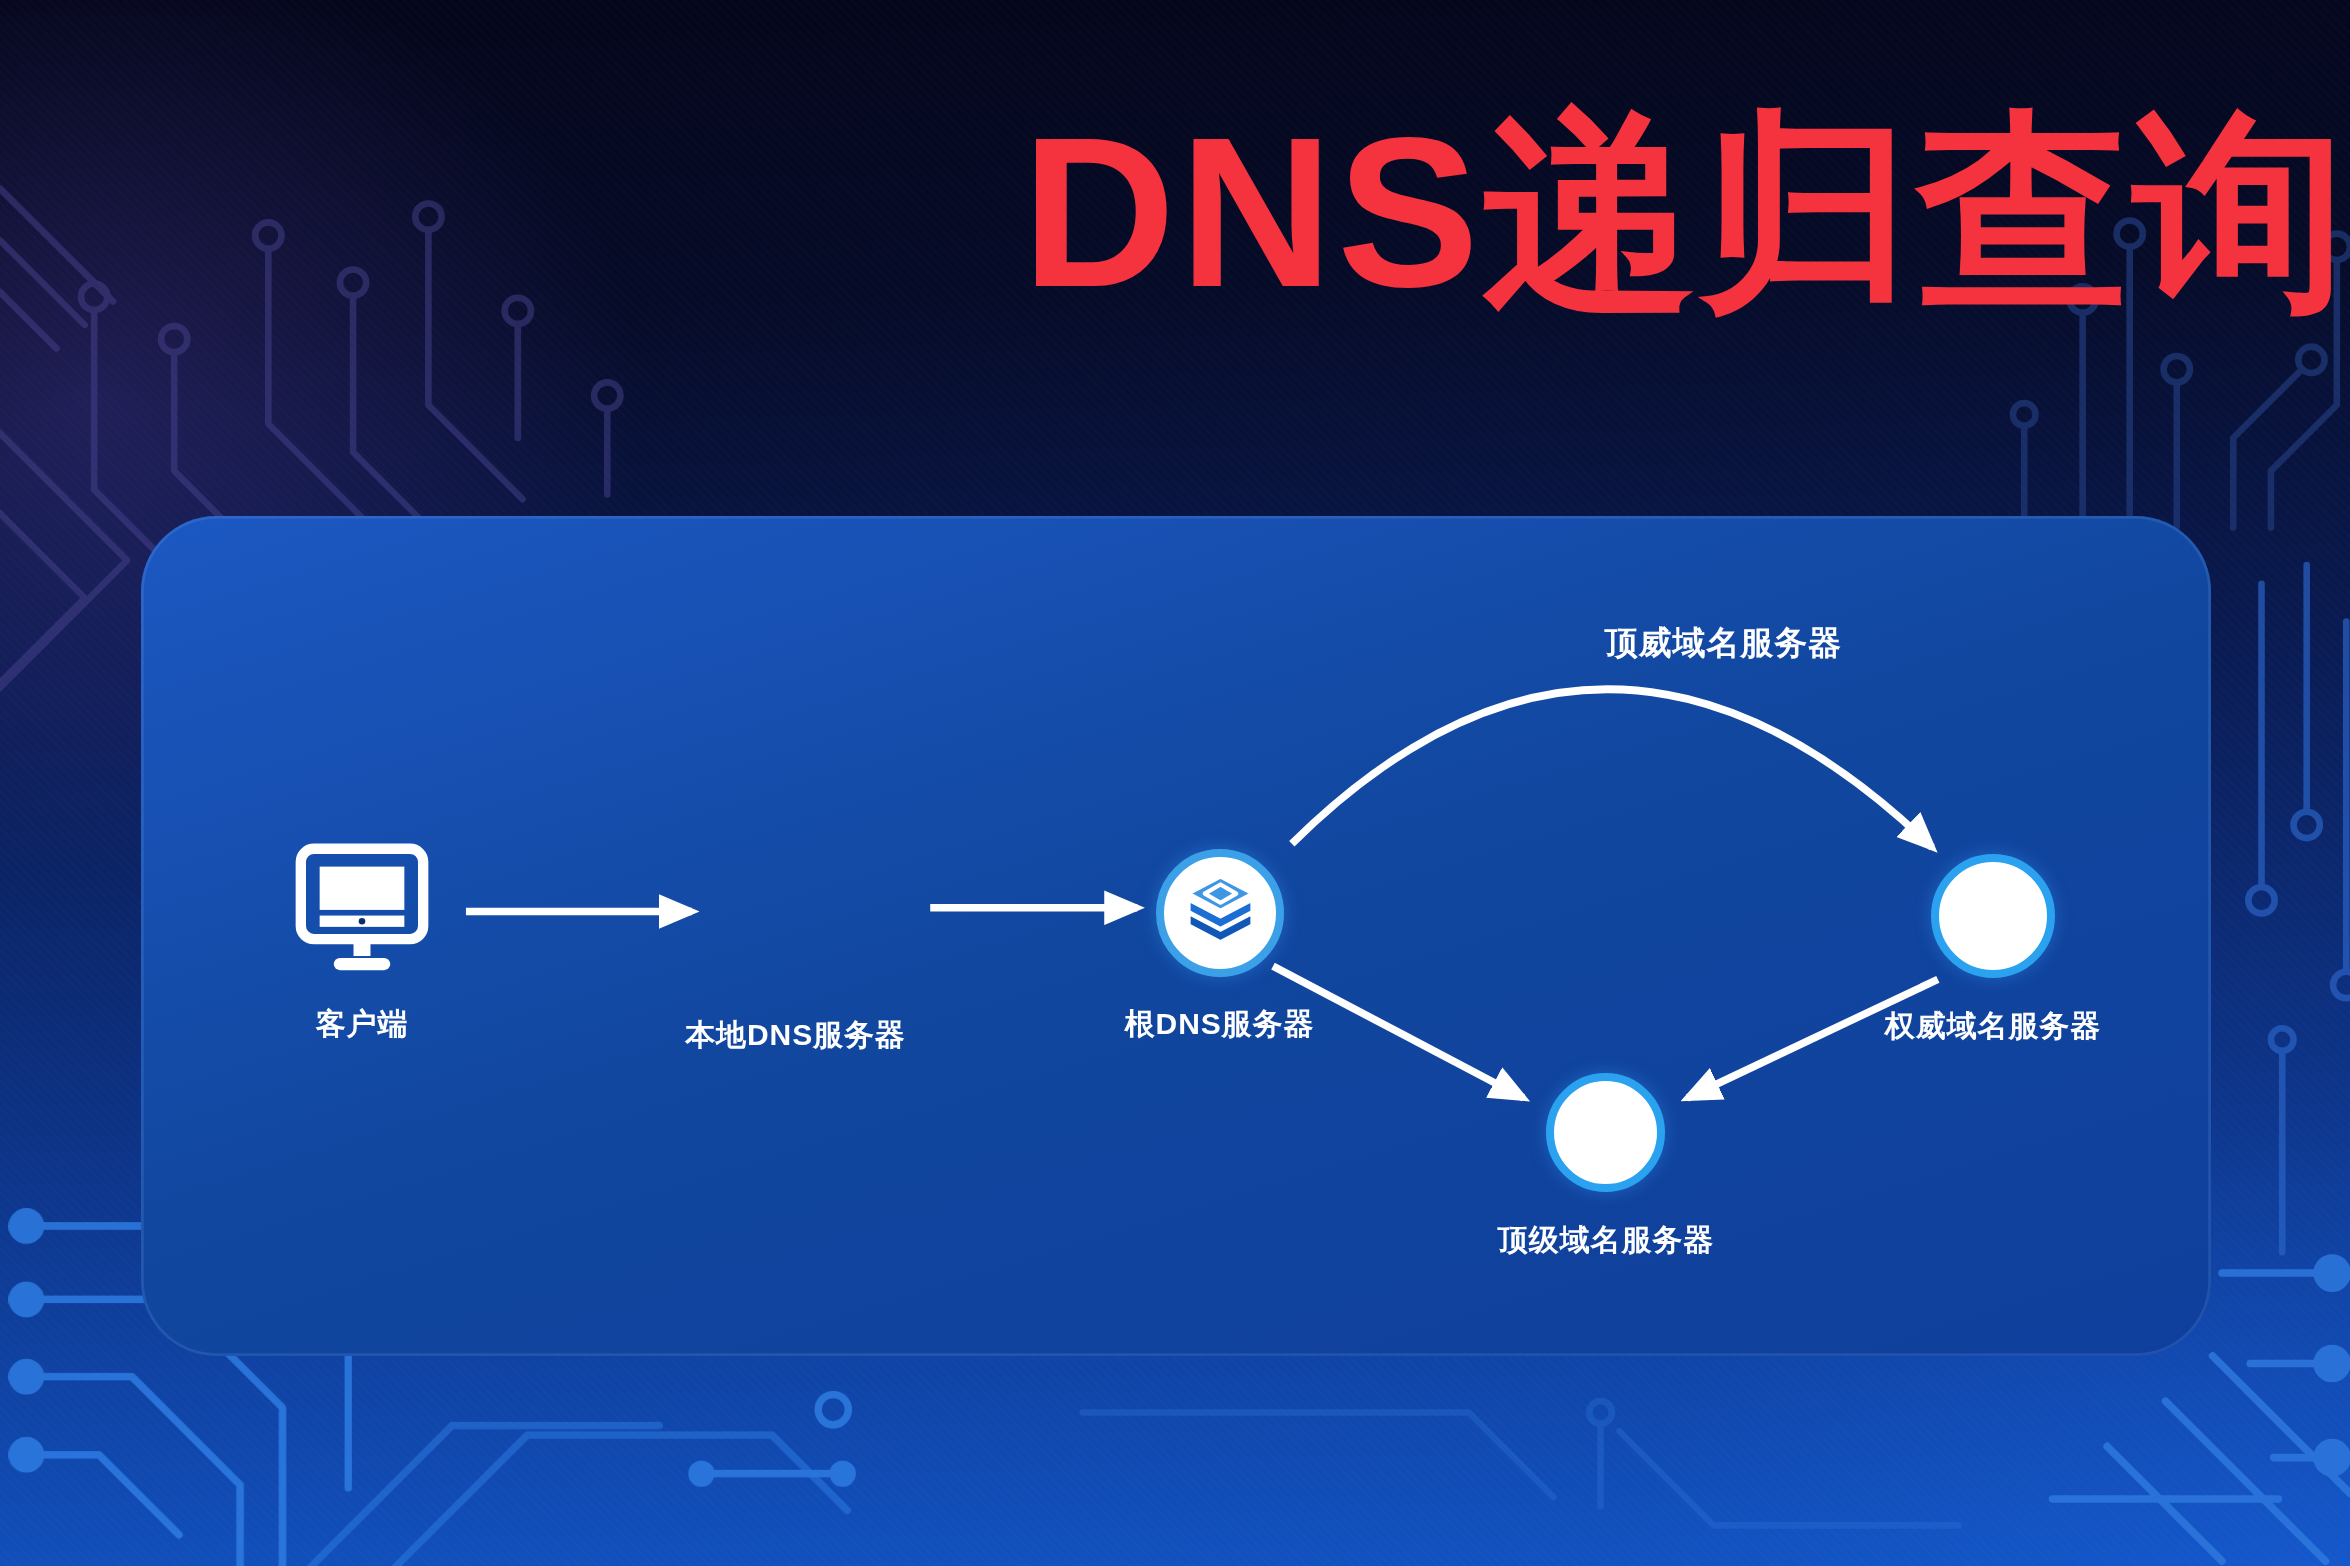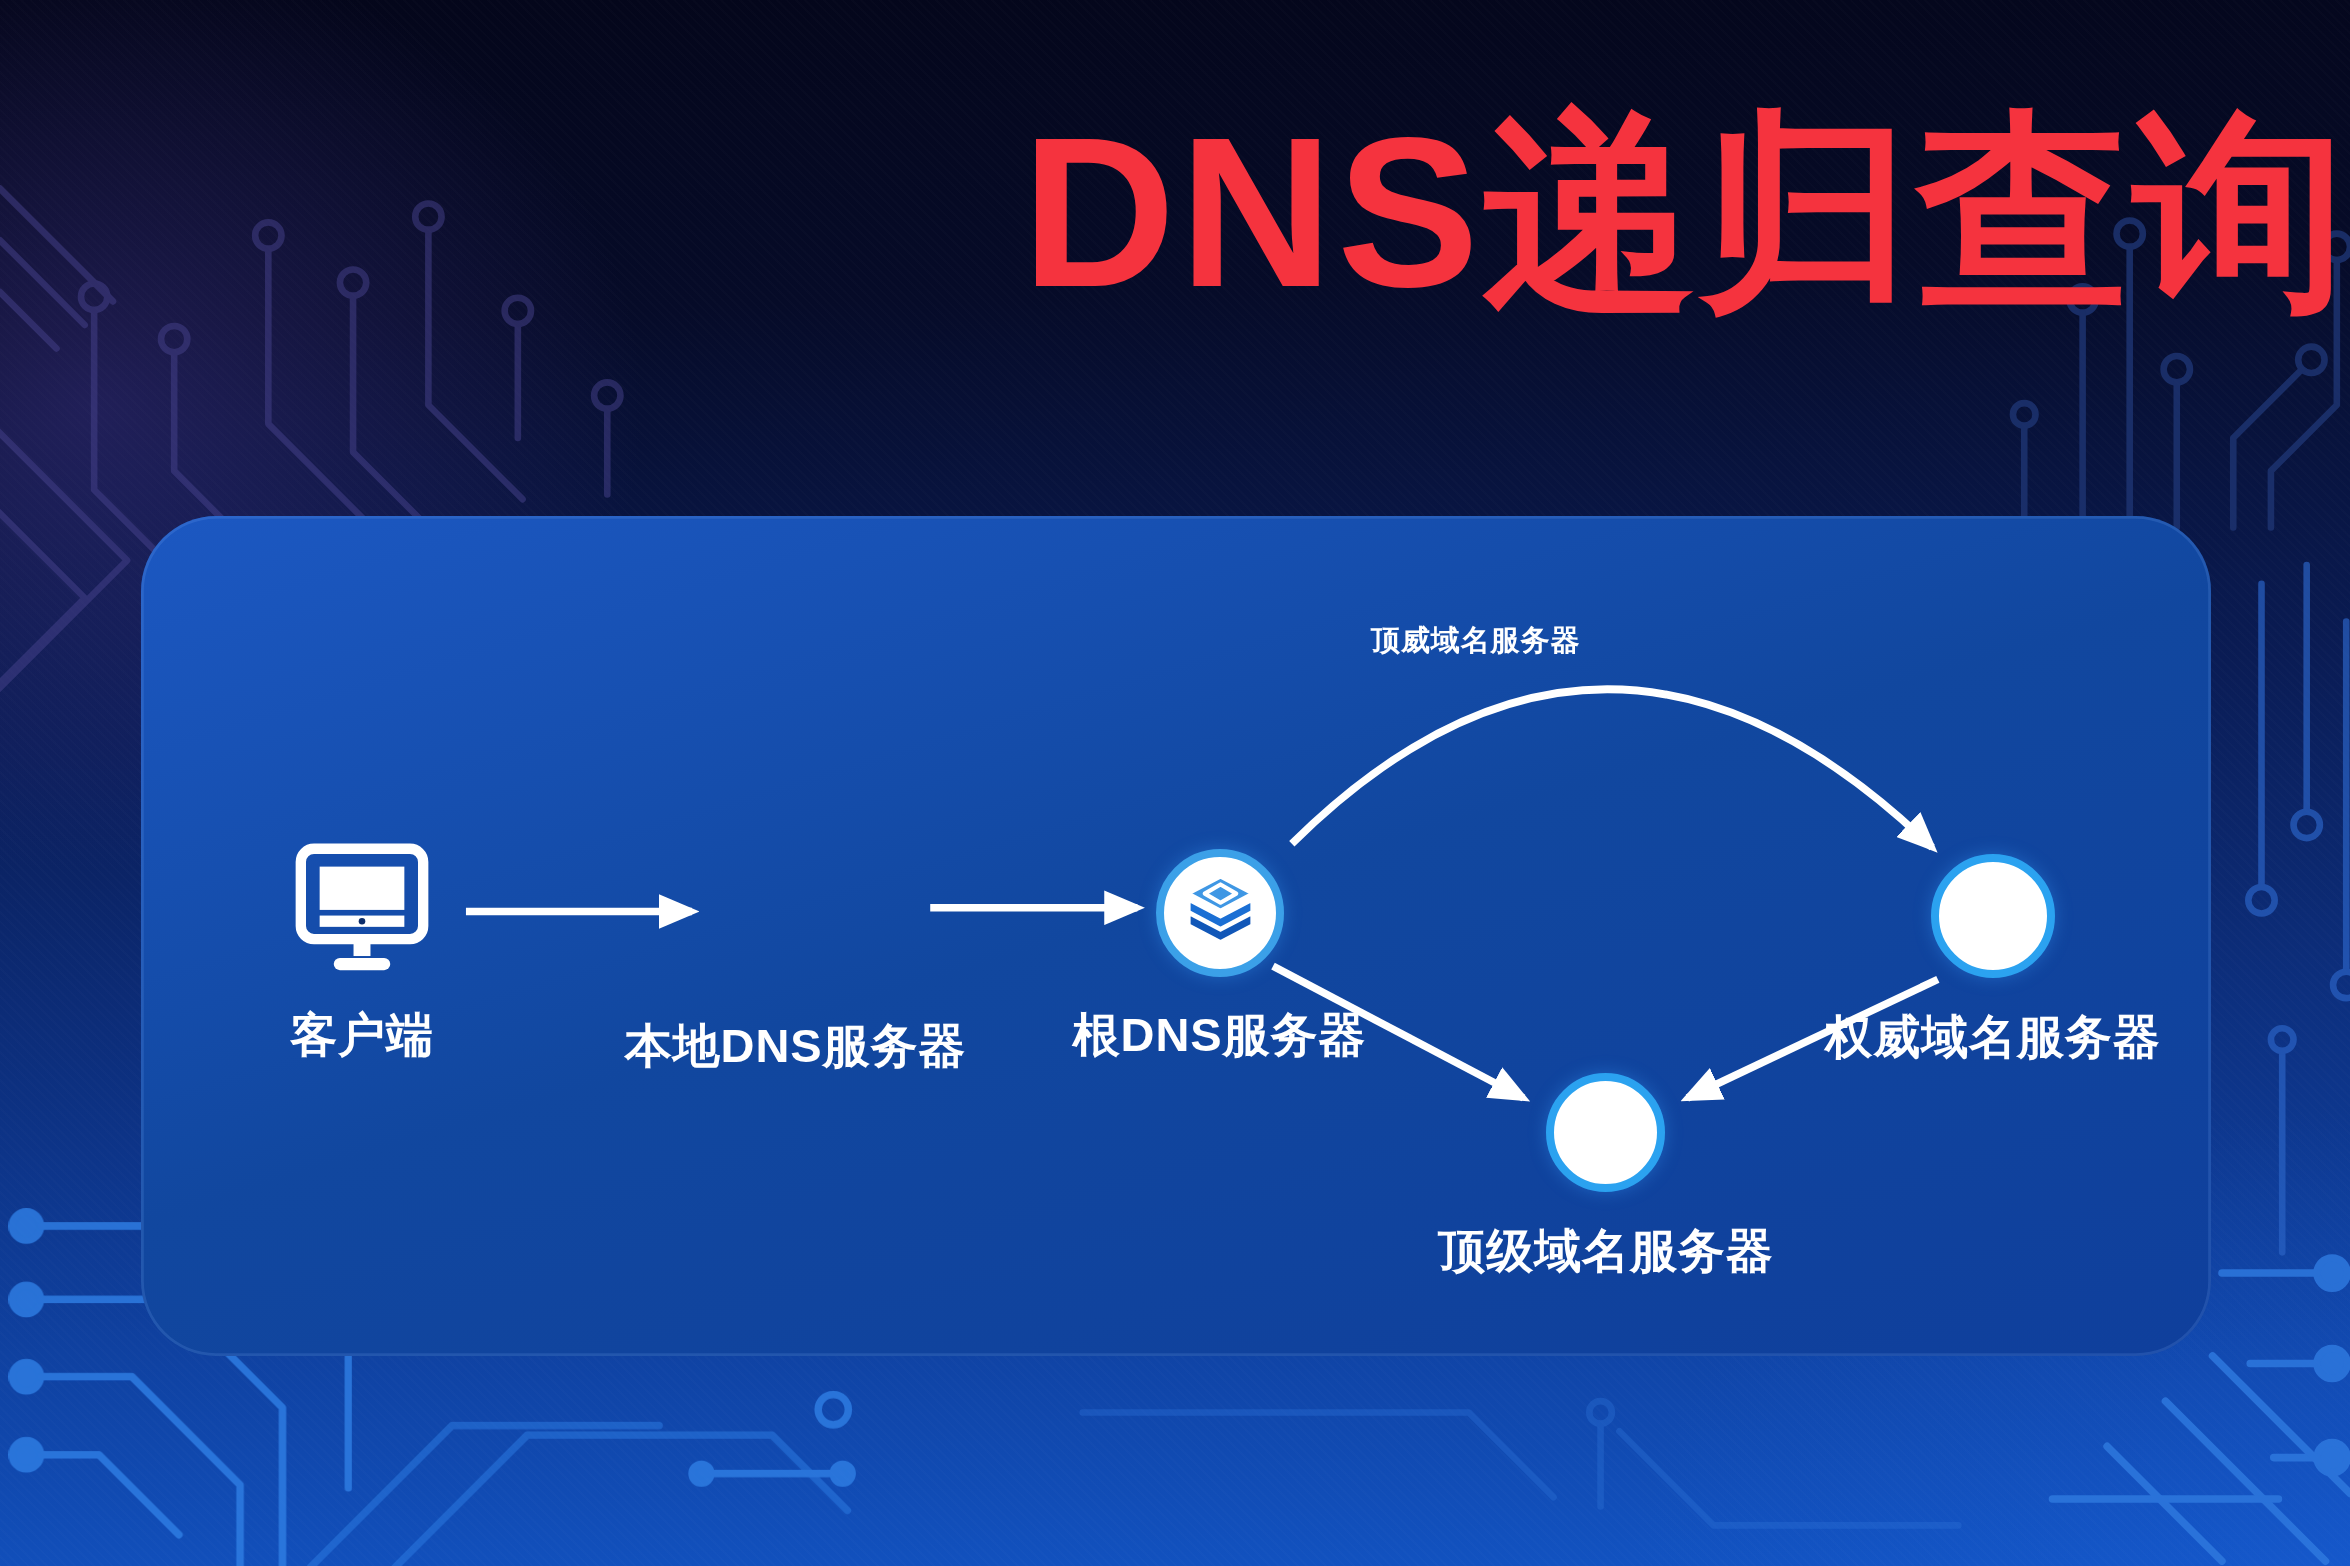--- a/index.html
+++ b/index.html
@@ -21,25 +21,25 @@
   }
   .panel{
     position:absolute;left:141px;top:516px;width:2070px;height:840px;z-index:1;
     border-radius:75px;
     background:linear-gradient(163deg,#1c58c2 0%,#11479f 48%,#0f3f9c 100%);
     box-shadow:inset 0 0 0 2.8px rgba(130,180,255,.16);
   }
   .edges{position:absolute;left:0;top:0;z-index:1;}
   .node-label{
     position:absolute;z-index:3;text-align:center;
-    color:#ffffff;font-size:47px;font-weight:700;letter-spacing:0.9px;white-space:nowrap;
+    color:#ffffff;font-size:30px;font-weight:700;letter-spacing:0.9px;white-space:nowrap;
   }
   .edge-label{
-    position:absolute;z-index:3;text-align:left;
-    color:#ffffff;font-size:29px;font-weight:700;letter-spacing:0.9px;white-space:nowrap;
+    position:absolute;z-index:3;text-align:right;
+    color:#ffffff;font-size:33px;font-weight:700;letter-spacing:0.9px;white-space:nowrap;
   }
   .icon-box{position:absolute;z-index:2;}
   .node-circle{
     position:absolute;z-index:2;background:#ffffff;border-radius:50%;
     border:8.5px solid #2ba2f0;box-sizing:border-box;
     display:flex;align-items:center;justify-content:center;
     box-shadow:0 0 17px rgba(60,160,255,.35);
   }
 </style>
 </head>

